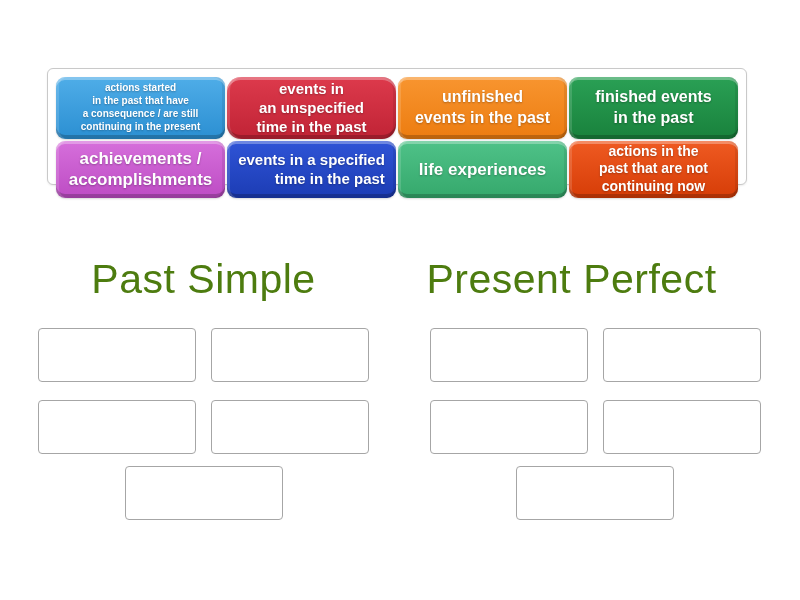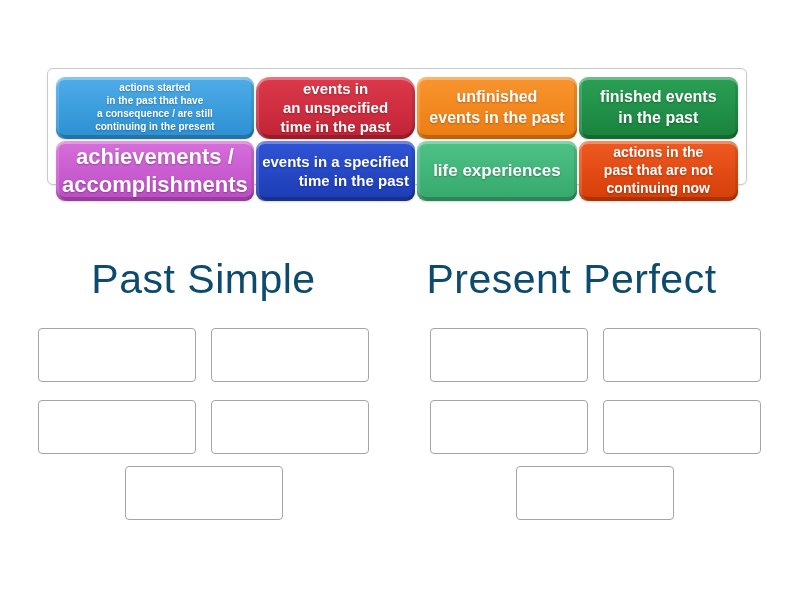--- a/index.html
+++ b/index.html
@@ -42,31 +42,31 @@
       inset -3px 0 0 rgba(0,0,0,.08),
       inset 0 -4px 0 rgba(0,0,0,.20),
       0 1px 2px rgba(0,0,0,.15);
     cursor:grab;
     user-select:none;
   }
   .t1{background:linear-gradient(180deg,#4fade8,#2b8fd2);font-size:10px;}
   .t2{background:linear-gradient(180deg,#dd3a4c,#c02335);font-size:15px;border-radius:14px;}
   .t3{background:linear-gradient(180deg,#f8952f,#ec7c10);font-size:16px;}
   .t4{background:linear-gradient(180deg,#2aa055,#19813c);font-size:16px;}
-  .t5{background:linear-gradient(180deg,#d66fdb,#bd4cc4);font-size:22px;}
+  .t5{background:linear-gradient(180deg,#d66fdb,#bd4cc4);font-size:17px;}
   .t6{background:linear-gradient(180deg,#2f54d6,#1c3cb4);font-size:15px;text-align:right;}
   .t7{background:linear-gradient(180deg,#4fc288,#35a86c);font-size:17px;}
   .t8{background:linear-gradient(180deg,#ef5a22,#d63d07);font-size:14px;}
 
   
   .group-title{
     position:absolute;top:256px;width:331px;
     text-align:center;
     font-size:41px;
-    color:#0c4a6e;
+    color:#4d7c0f;
     font-weight:400;
     letter-spacing:.5px;
   }
   .gt-left{left:38px;}
   .gt-right{left:406px;}
 
   
   .slot{
     position:absolute;width:158px;height:54px;
     box-sizing:border-box;

